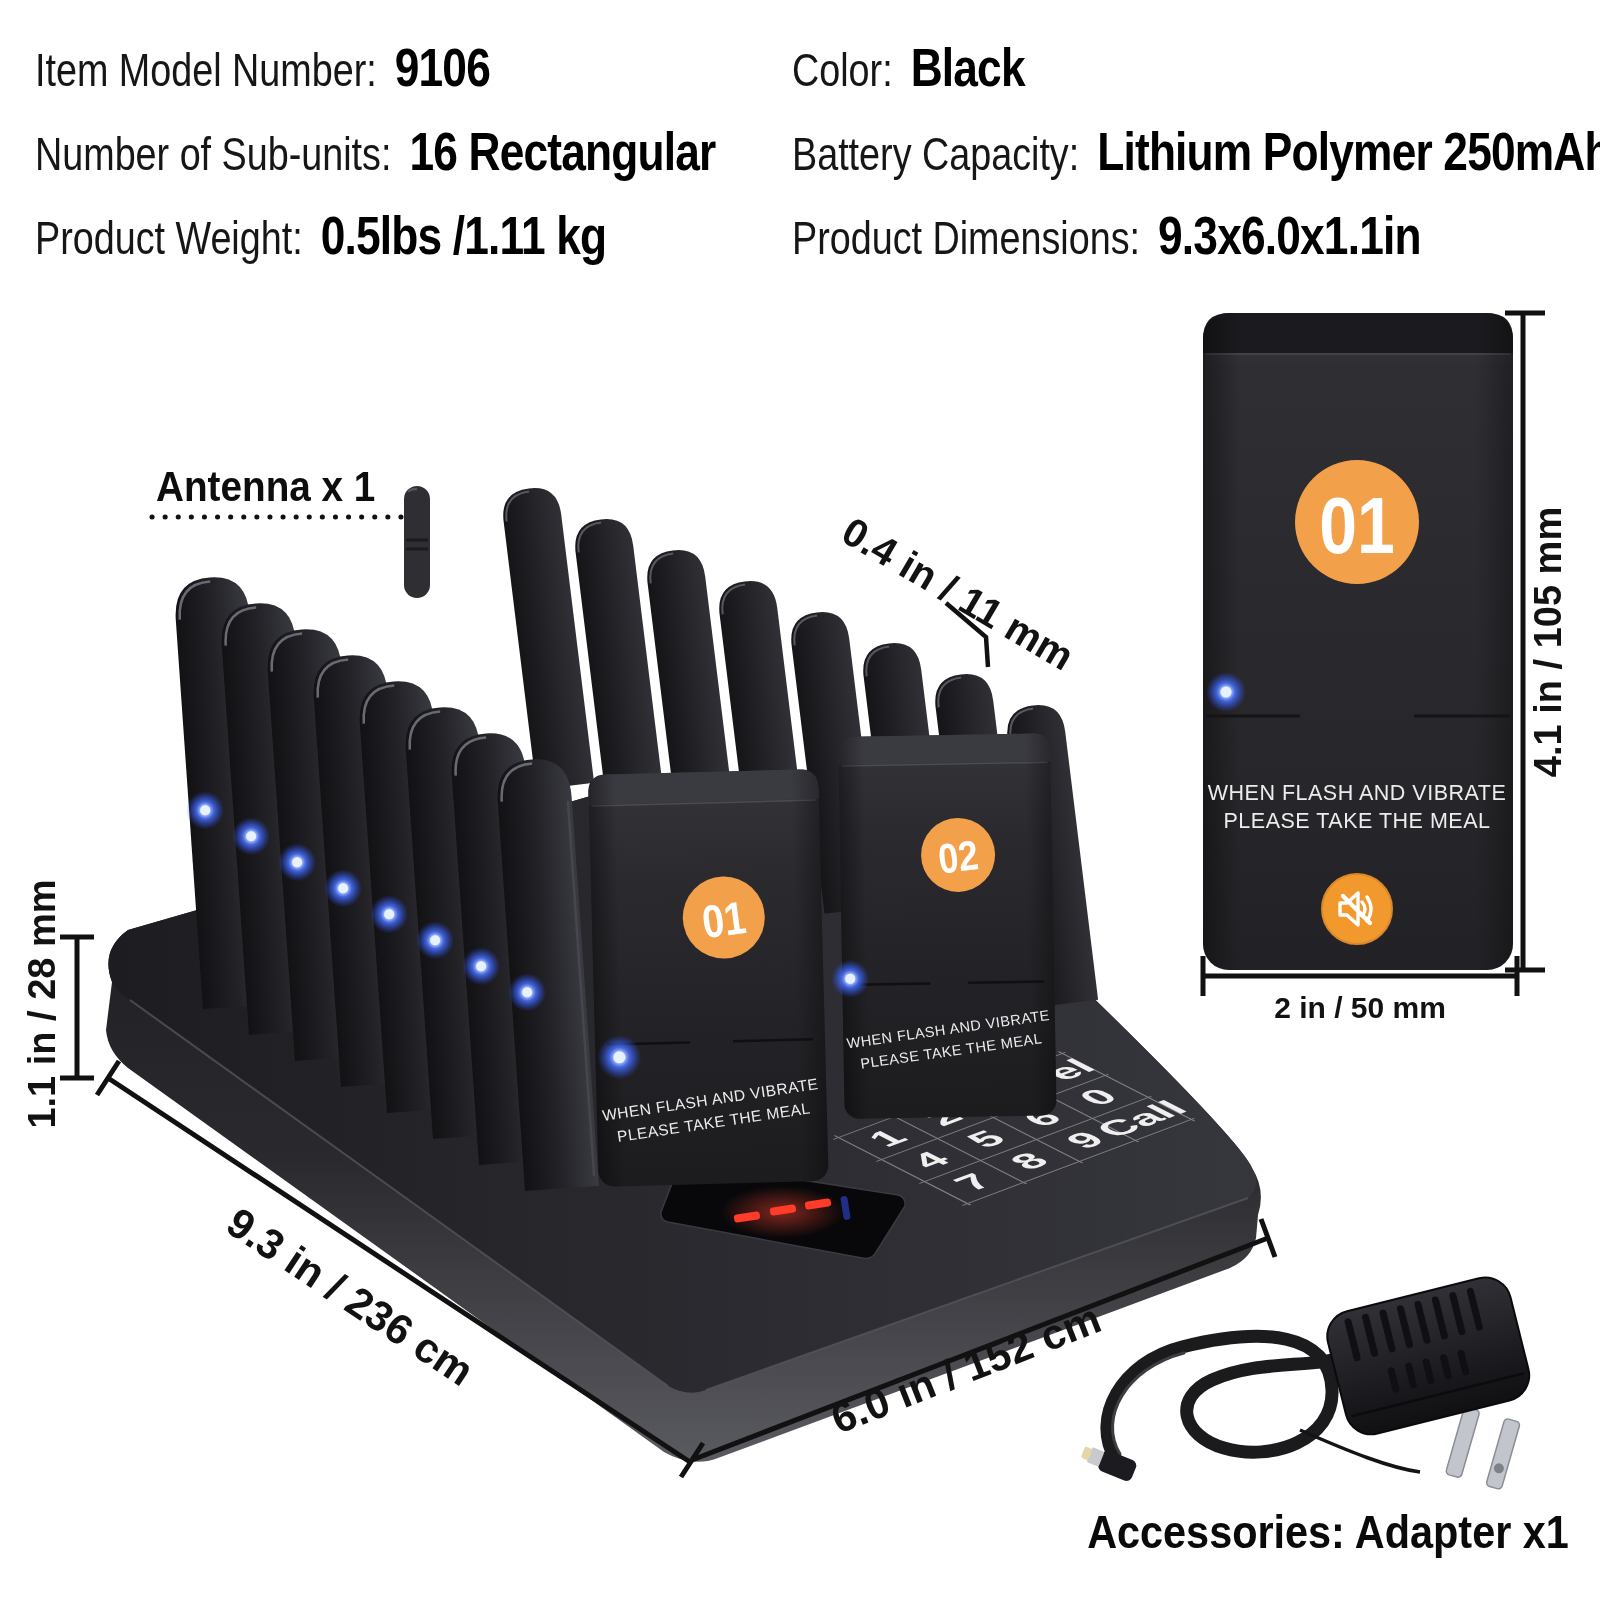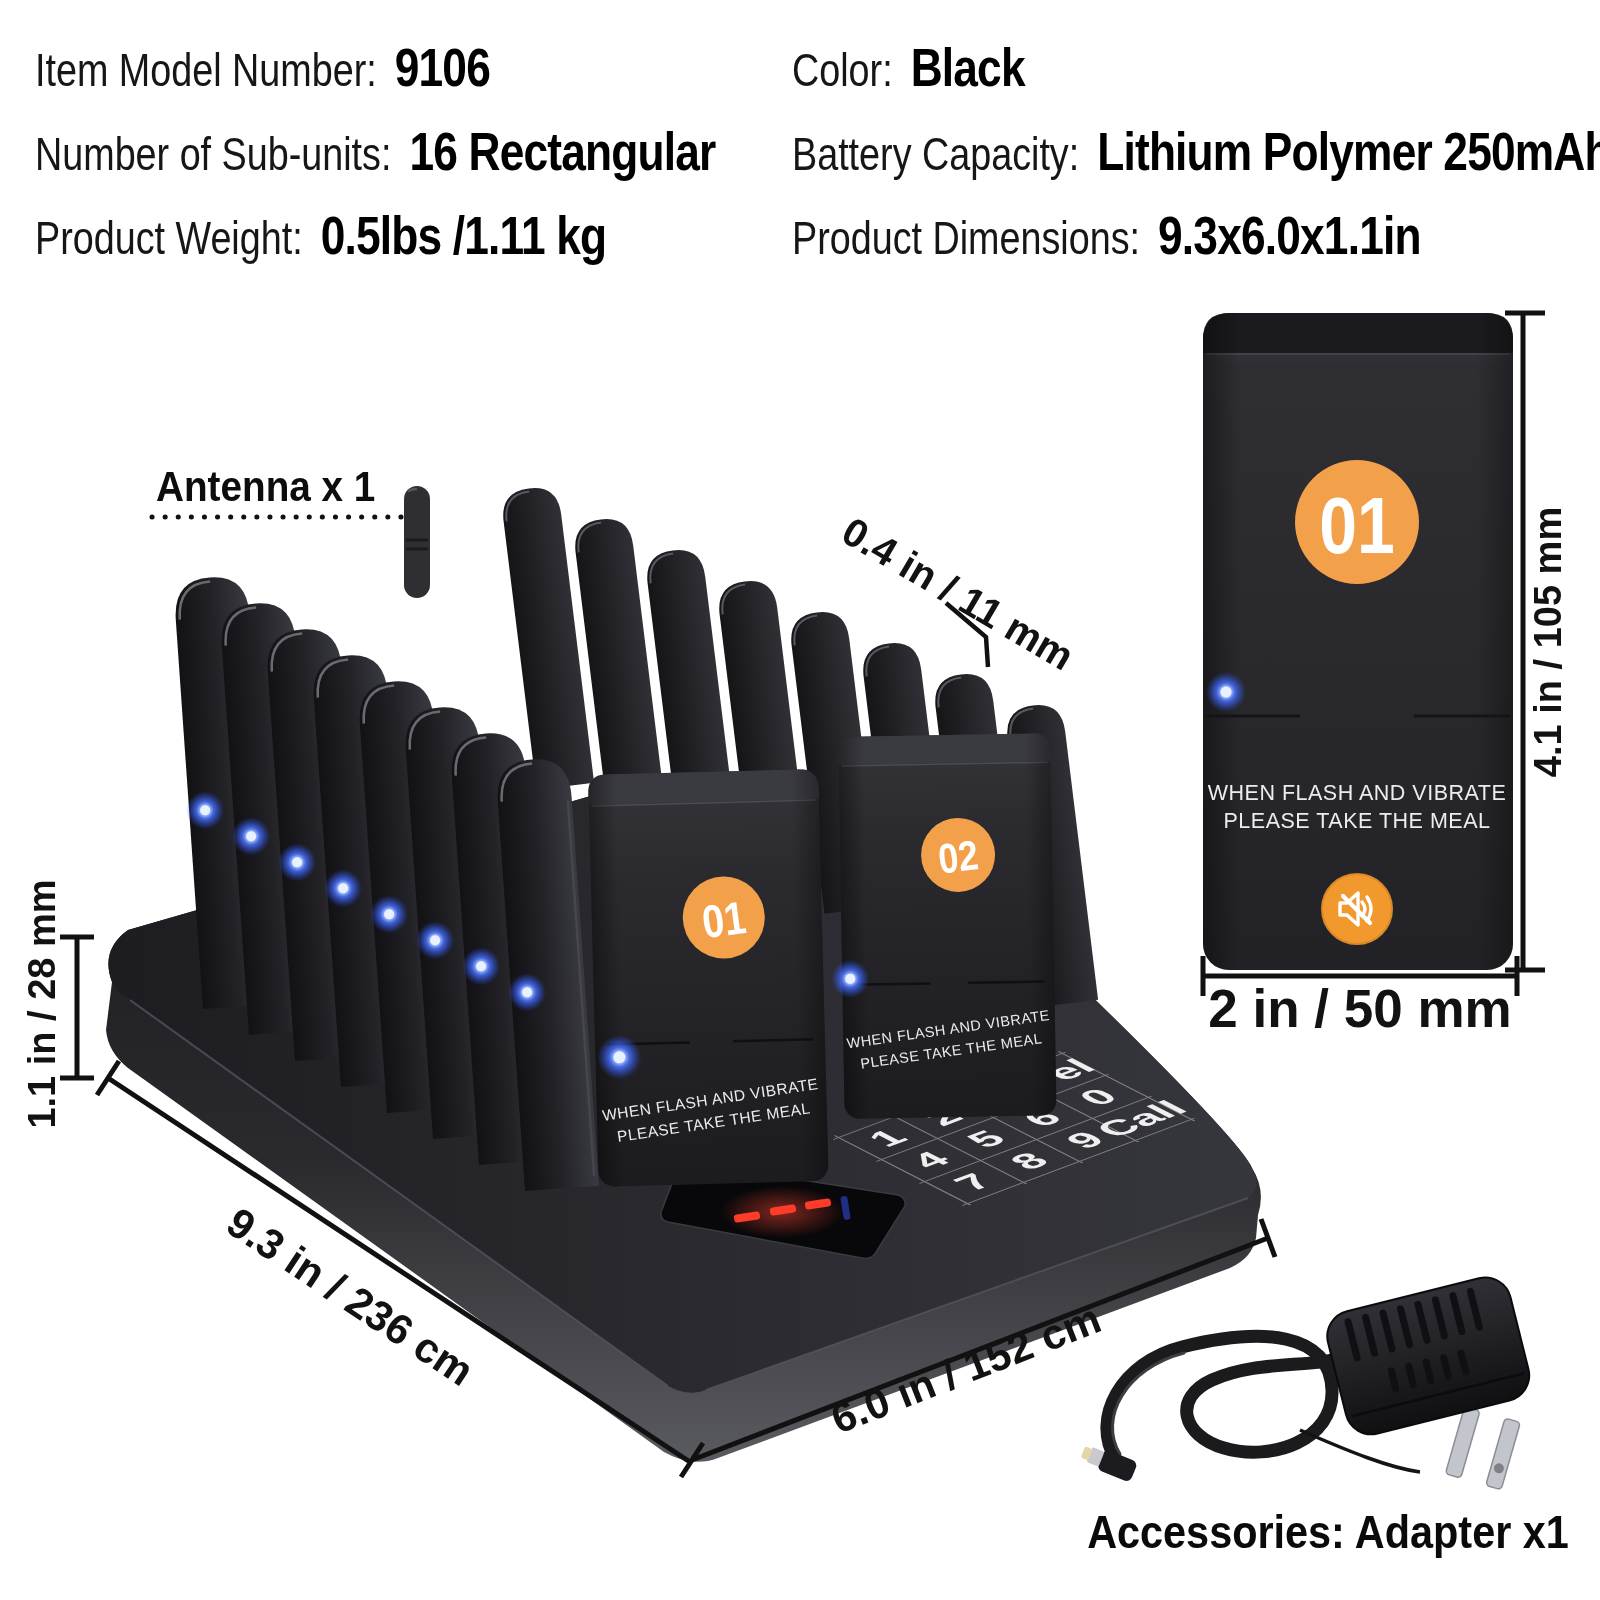--- a/index.html
+++ b/index.html
@@ -373,16 +373,16 @@
       <path d="M1203,956 V996 M1203,976 H1517 M1517,956 V996"></path>
     </g>
   </svg>
 
   <div class="ant-label">Antenna x 1</div>
   <div class="dim" style="left:958px; top:594px; --r:30.5deg; font-size:40px;">0.4 in / 11 mm</div>
   <div class="dim" style="left:42px; top:1004px; --r:-90deg; font-size:38px;">1.1 in / 28 mm</div>
   <div class="dim" style="left:350px; top:1297px; --r:33.5deg; font-size:42px;">9.3 in / 236 cm</div>
   <div class="dim" style="left:966px; top:1369px; --r:-21.5deg; font-size:42px;">6.0 in / 152 cm</div>
   <div class="dim" style="left:1548px; top:642px; --r:-90deg; font-size:38px;">4.1 in / 105 mm</div>
-  <div class="dim" style="left:1360px; top:1008px; font-size:53px;">2 in / 50 mm</div>
+  <div class="dim" style="left:1360px; top:1008px; font-size:30px;">2 in / 50 mm</div>
   <div class="accessories">Accessories: Adapter x1</div>
 
 </div>
 
 </body></html>

